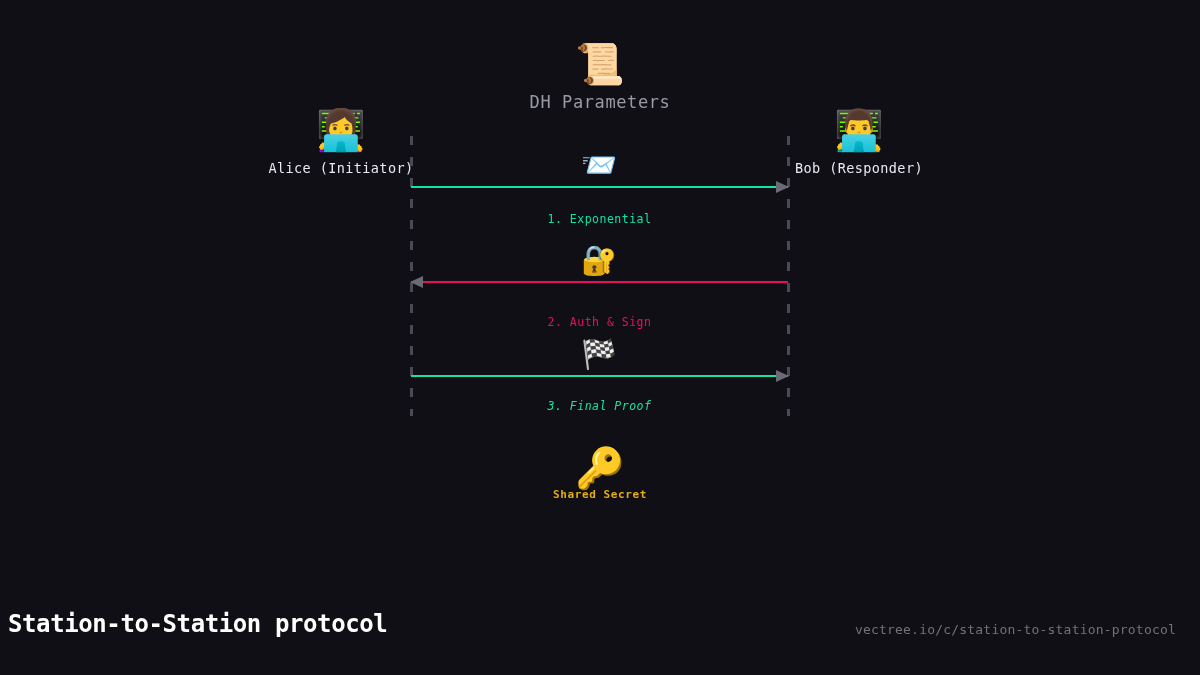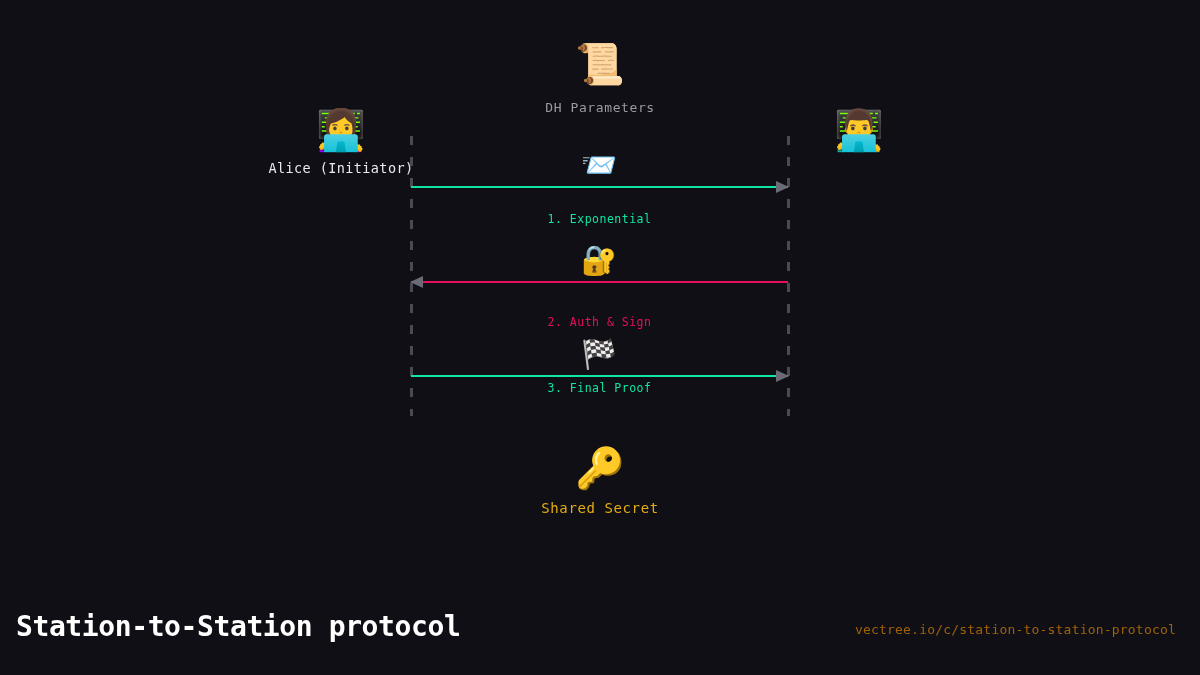--- a/index.html
+++ b/index.html
@@ -34,22 +34,22 @@
   
   #dh-params {
     position: absolute;
     left: 500px;
     top: 44px;
     width: 200px;
     text-align: center;
   }
   #dh-params .emoji { font-size: 40px; }
   #dh-params .caption {
-    margin-top: 16px;
-    font-size: 13px;
+    margin-top: 8px;
+    font-size: 17px;
     letter-spacing: 0.6px;
     color: #9a9aa6;
   }
 
   
   .actor {
     position: absolute;
     top: 110px;
     width: 260px;
     text-align: center;
@@ -131,36 +131,36 @@
   #msg-2 .msg-emoji { top: 0; }
   #msg-2 .line  { top: 38px; background: #e8105e; }
   #msg-2 .head  { top: 33px; }
   #msg-2 .msg-label { top: 44px; color: #e8105e; margin-top: 28px; }
 
   
   #msg-3 { top: 337px; }
   #msg-3 .msg-emoji { top: 0; }
   #msg-3 .line  { top: 38px; background: #10e5a4; }
   #msg-3 .head  { top: 33px; }
-  #msg-3 .msg-label { top: 44px; color: #10e5a4; }
+  #msg-3 .msg-label { top: 62px; color: #10e5a4; font-style: italic; }
 
   
   #shared-secret {
     position: absolute;
     left: 500px;
     top: 448px;
     width: 200px;
     text-align: center;
   }
   #shared-secret .emoji { font-size: 40px; }
   #shared-secret .caption {
-    margin-top: 12px;
-    font-size: 14px;
+    font-size: 11px;
     letter-spacing: 0.6px;
     color: #e3ad12;
+    font-weight: bold;
   }
 
   
   #footer {
     position: absolute;
     left: 0; bottom: 0;
     width: 1200px;
     height: 115px;
   }
   #brand {
@@ -181,55 +181,56 @@
     justify-content: center;
   }
   #brand-name {
     font-size: 15px;
     font-weight: bold;
     color: #f2f2f7;
     letter-spacing: 0.2px;
   }
   #footer-title {
     position: absolute;
-    left: 16px;
+    left: 8px;
     top: 50px;
-    font-size: 28px;
+    font-size: 24px;
     font-weight: bold;
     letter-spacing: -0.4px;
     color: #ffffff;
     white-space: nowrap;
   }
   #footer-url {
     position: absolute;
     right: 24px;
     top: 62px;
     font-size: 13px;
     letter-spacing: 0.2px;
-    color: #a16207;
+    color: #737373;
     white-space: nowrap;
   }
 </style>
 </head>
 <body style="background: rgb(15, 15, 21);">
 
 <div id="stage">
 
   <div id="dh-params">
     <div class="emoji">📜</div>
     <div class="caption">DH Parameters</div>
   </div>
 
   <div class="actor" id="actor-alice">
     <div class="emoji">👩‍💻</div>
     <div class="name">Alice (Initiator)</div>
   </div>
 
   <div class="actor" id="actor-bob">
     <div class="emoji">👨‍💻</div>
+    <div class="name">Bob (Responder)</div>
   </div>
 
   <div class="lifeline" id="lifeline-alice"></div>
   <div class="lifeline" id="lifeline-bob"></div>
 
   <div class="message" id="msg-1">
     <div class="msg-emoji">📨</div>
     <div class="line" style="background: rgb(16, 229, 164);"></div>
     <div class="head right"></div>
     <div class="msg-label" style="color: rgb(16, 229, 164);">1. Exponential</div>

